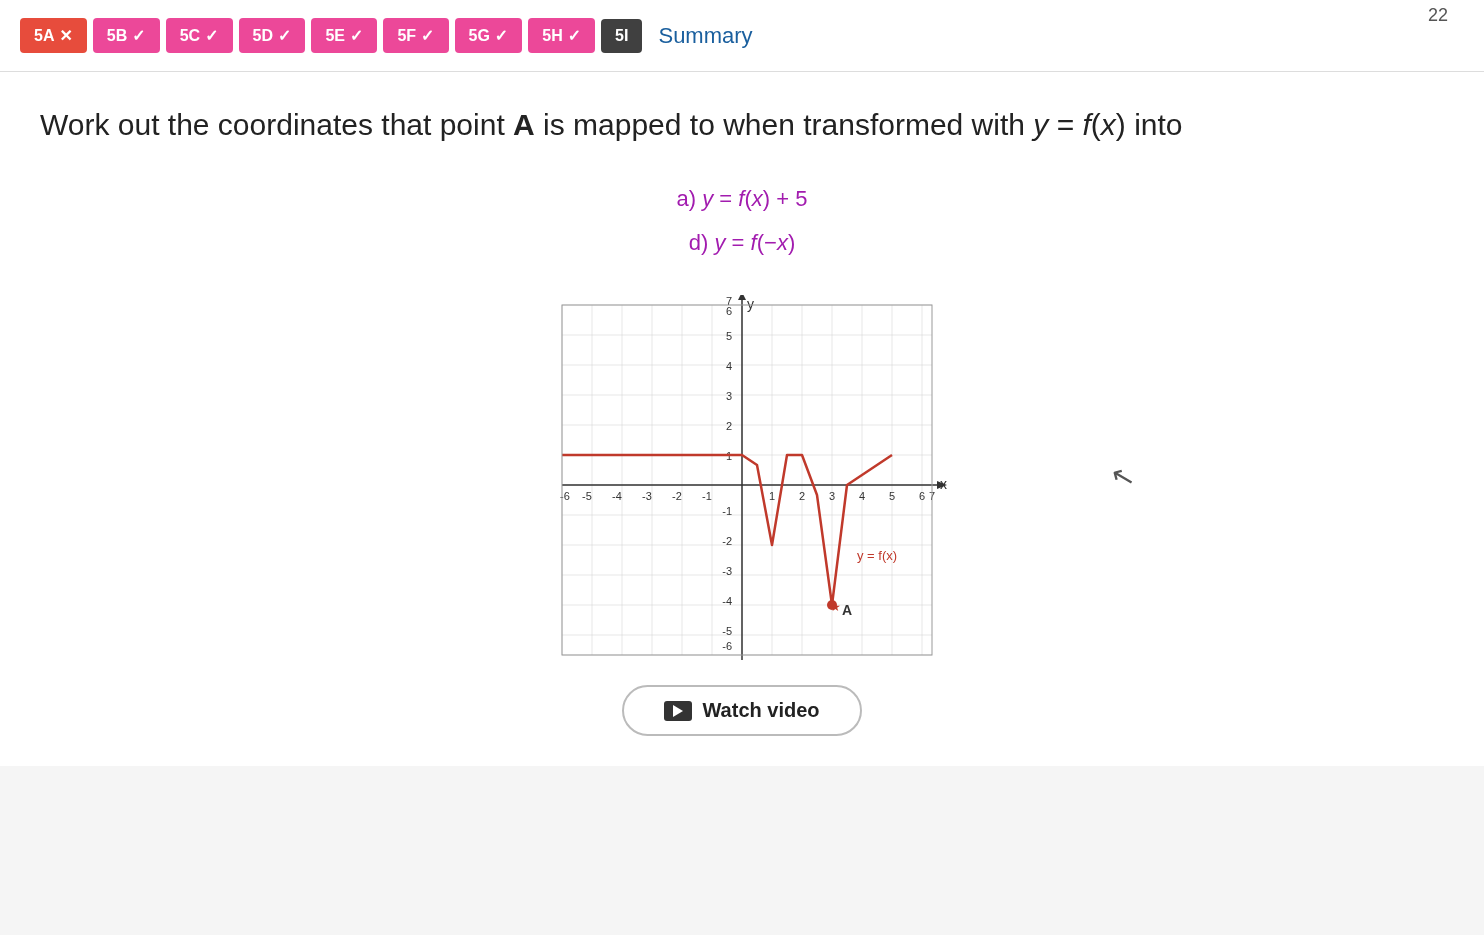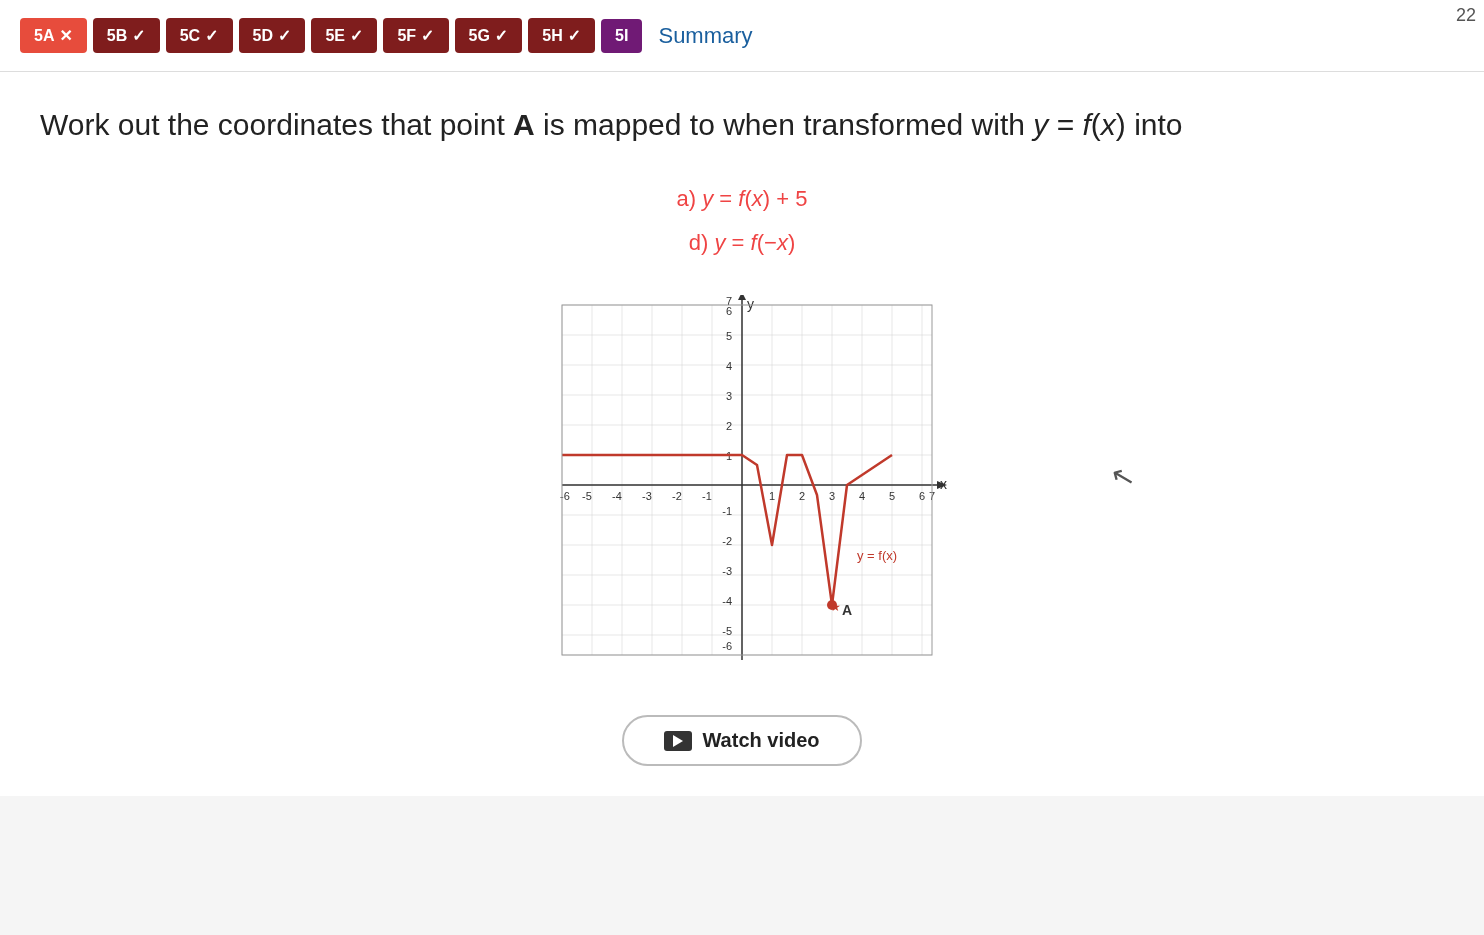--- a/index.html
+++ b/index.html
@@ -34,25 +34,25 @@
       font-weight: 600;
       cursor: pointer;
       color: #fff;
     }
 
     .tab-inactive {
       background: #e74c3c;
     }
 
     .tab-active {
-      background: #7f1d1d;
+      background: #ec4899;
     }
 
     .tab-current {
-      background: #701a75;
+      background: #404040;
       color: #fff;
     }
 
     .tab-summary {
       background: transparent;
       color: #1a5f9e;
       font-size: 22px;
       font-weight: 400;
       margin-left: 10px;
     }
@@ -66,21 +66,21 @@
     .question-text {
       font-size: 30px;
       color: #222;
       margin-bottom: 30px;
       line-height: 1.5;
     }
 
     .math-parts {
       text-align: center;
       font-size: 22px;
-      color: #ef4444;
+      color: #a21caf;
       line-height: 2.0;
       margin-bottom: 30px;
     }
 
     .math-parts p {
       margin: 0;
     }
 
     
     .graph-container {
@@ -113,21 +113,20 @@
       border: 2px solid #bbb;
       border-radius: 30px;
       padding: 12px 40px;
       font-size: 20px;
       font-weight: 600;
       color: #222;
       cursor: pointer;
       display: flex;
       align-items: center;
       gap: 10px;
-      margin-top: 30px;
     }
 
     .video-icon {
       width: 28px;
       height: 20px;
       background: #333;
       border-radius: 3px;
       display: inline-flex;
       align-items: center;
       justify-content: center;
@@ -138,21 +137,21 @@
       content: '';
       border-left: 10px solid #fff;
       border-top: 6px solid transparent;
       border-bottom: 6px solid transparent;
     }
 
     
     .page-number {
       position: absolute;
       top: 5px;
-      right: 8px;
+      right: 36px;
       font-size: 18px;
       color: #555;
     }
 
     
     .cursor-arrow {
       position: absolute;
       top: 460px;
       right: 350px;
       font-size: 28px;

